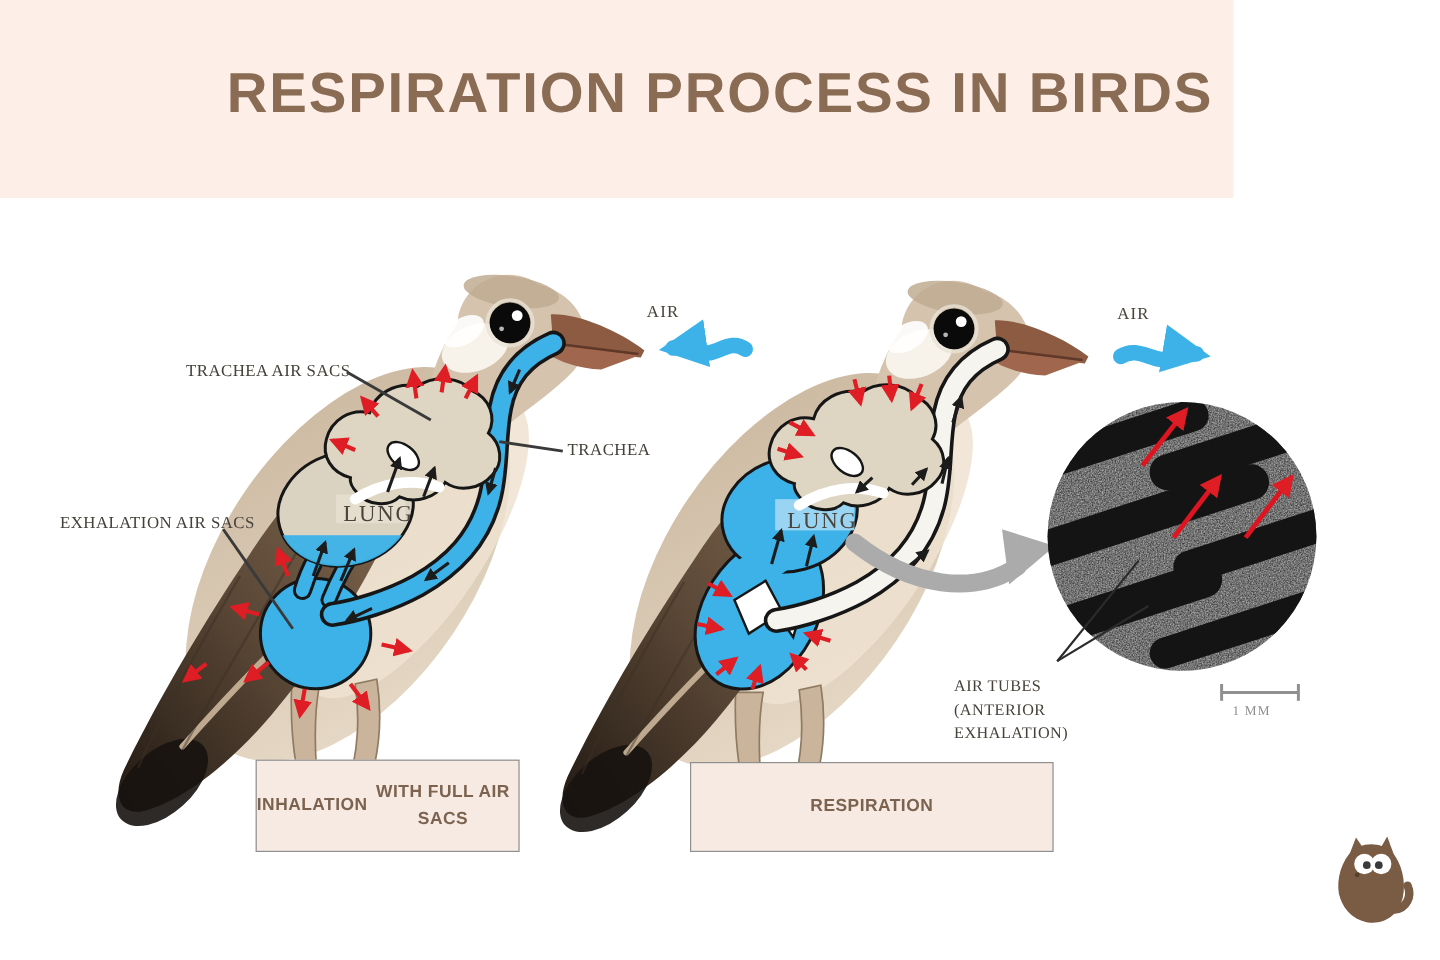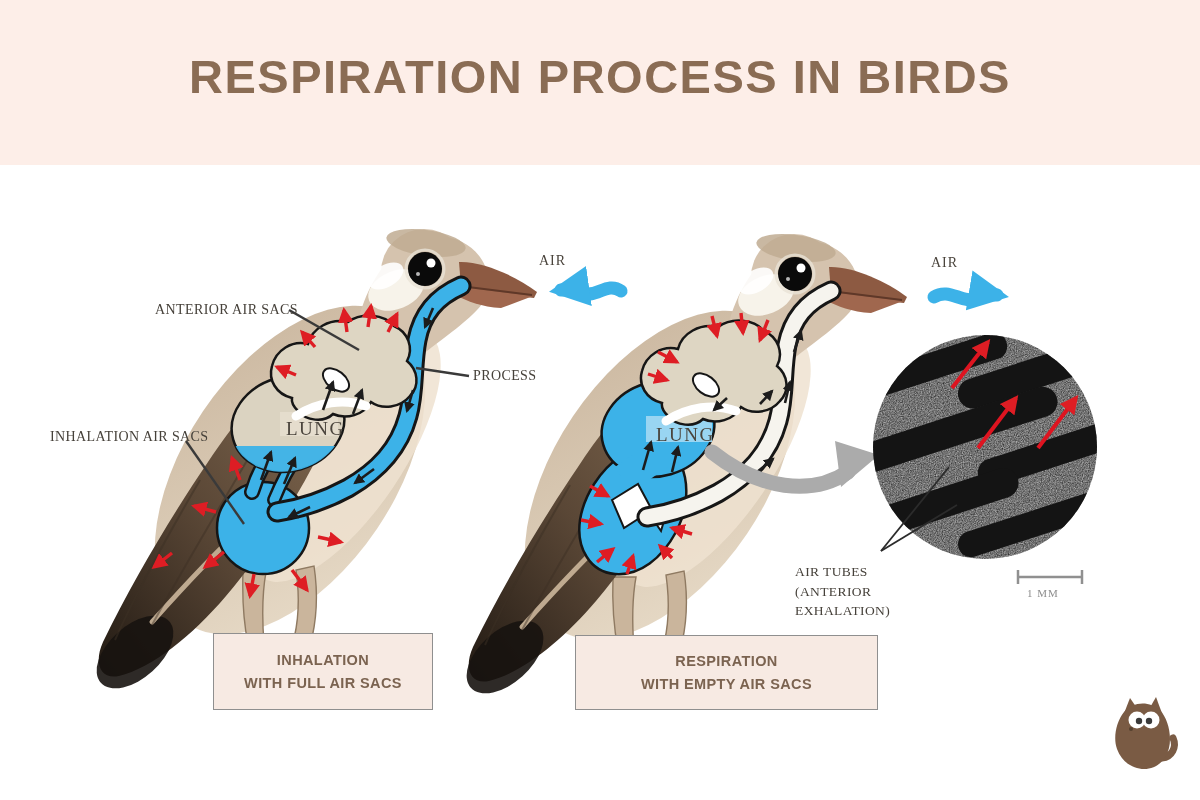--- a/index.html
+++ b/index.html
@@ -1,40 +1,40 @@
 <!DOCTYPE html>
 <html><head>
 <meta charset="utf-8">
 <style>
   html,body{margin:0;padding:0;}
   body{
     width:1200px;height:800px;position:relative;overflow:hidden;
     background:#ffffff;font-family:"Liberation Sans",sans-serif;
   }
   .header{
-    position:absolute;left:0;top:0;width:1200px;height:165px;
+    position:absolute;left:0;top:0;width:1028px;height:165px;
     background:#fdeee8;
   }
   .title{
     position:absolute;left:0;top:53px;width:1200px;text-align:center;
     font-size:47px;font-weight:700;letter-spacing:1.5px;color:#8a6c54;
     line-height:1;
   }
   svg.art{position:absolute;left:0;top:0;}
   .lbl{
     position:absolute;color:#46413a;font-size:14px;letter-spacing:.4px;
     white-space:nowrap;line-height:1.2;font-family:Liberation Serif, serif;
   }
   .lbl-air{font-size:14px;letter-spacing:1px;color:#4a443c;}
   .lbl-lung{font-size:19px;letter-spacing:1.5px;color:#4a443c;}
   .lbl-tubes{line-height:19.5px;font-size:13.5px;margin-top:12px;}
   .lbl-scale{font-size:11px;color:#8d8d8d;letter-spacing:1px;}
   .caption{
     position:absolute;background:#f7eae3;border:1.5px solid #8f8f8f;
-    display:flex;flex-direction:column;align-items:center;justify-content:center;
+    display:flex;flex-direction:row;align-items:center;justify-content:center;
     text-align:center;color:#7b6350;font-weight:700;font-size:14.5px;
     letter-spacing:.4px;line-height:23px;
   }
   .caption-inhale{left:213px;top:633px;width:218px;height:75px;}
   .caption-exhale{left:575px;top:635px;width:301px;height:73px;}
 </style>
 </head>
 <body>
 
 <div class="header">
@@ -260,36 +260,35 @@
     <polygon points="1148,711 1156,697 1163,716" fill="#7a5b44"></polygon>
     <path d="M1124,712 C1116,722 1113,738 1117,749 C1122,763 1134,769 1144,769 C1156,769 1166,761 1169,748 C1172,735 1168,719 1160,710 C1150,701 1133,701 1124,712 Z" fill="#7a5b44"></path>
     <circle cx="1137" cy="720" r="8.5" fill="#ffffff"></circle>
     <circle cx="1151" cy="720" r="8.5" fill="#ffffff"></circle>
     <circle cx="1139" cy="721" r="3.2" fill="#3a3a3a"></circle>
     <circle cx="1149" cy="721" r="3.2" fill="#3a3a3a"></circle>
     <circle cx="1131" cy="729" r="2" fill="#54402f"></circle>
   </g>
 </svg>
 
-<div class="lbl" style="left:155px;top:302px;">ANTERIOR AIR SACS</div>
-<div class="lbl" style="left:473px;top:368px;">PROCESS</div>
+<div class="lbl" style="left:155px;top:302px;">TRACHEA AIR SACS</div>
+<div class="lbl" style="left:473px;top:368px;">TRACHEA</div>
 <div class="lbl lbl-lung" style="left:286px;top:418px;">LUNG</div>
-<div class="lbl" style="left:50px;top:429px;">INHALATION AIR SACS</div>
+<div class="lbl" style="left:50px;top:429px;">EXHALATION AIR SACS</div>
 <div class="lbl lbl-air" style="left:539px;top:253px;">AIR</div>
 
 <div class="lbl lbl-lung" style="left:656px;top:424px;">LUNG</div>
 <div class="lbl lbl-air" style="left:931px;top:255px;">AIR</div>
 
 <div class="lbl lbl-tubes" style="left:795px;top:550px;">
   <div>AIR TUBES</div>
   <div>(ANTERIOR</div>
   <div>EXHALATION)</div>
 </div>
 <div class="lbl lbl-scale" style="left:1027px;top:587px;">1 MM</div>
 
 <div class="caption caption-inhale">
   <div>INHALATION</div>
   <div>WITH FULL AIR SACS</div>
 </div>
 <div class="caption caption-exhale">
   <div>RESPIRATION</div>
-  <div>WITH EMPTY AIR SACS</div>
 </div>
 
 </body></html>

